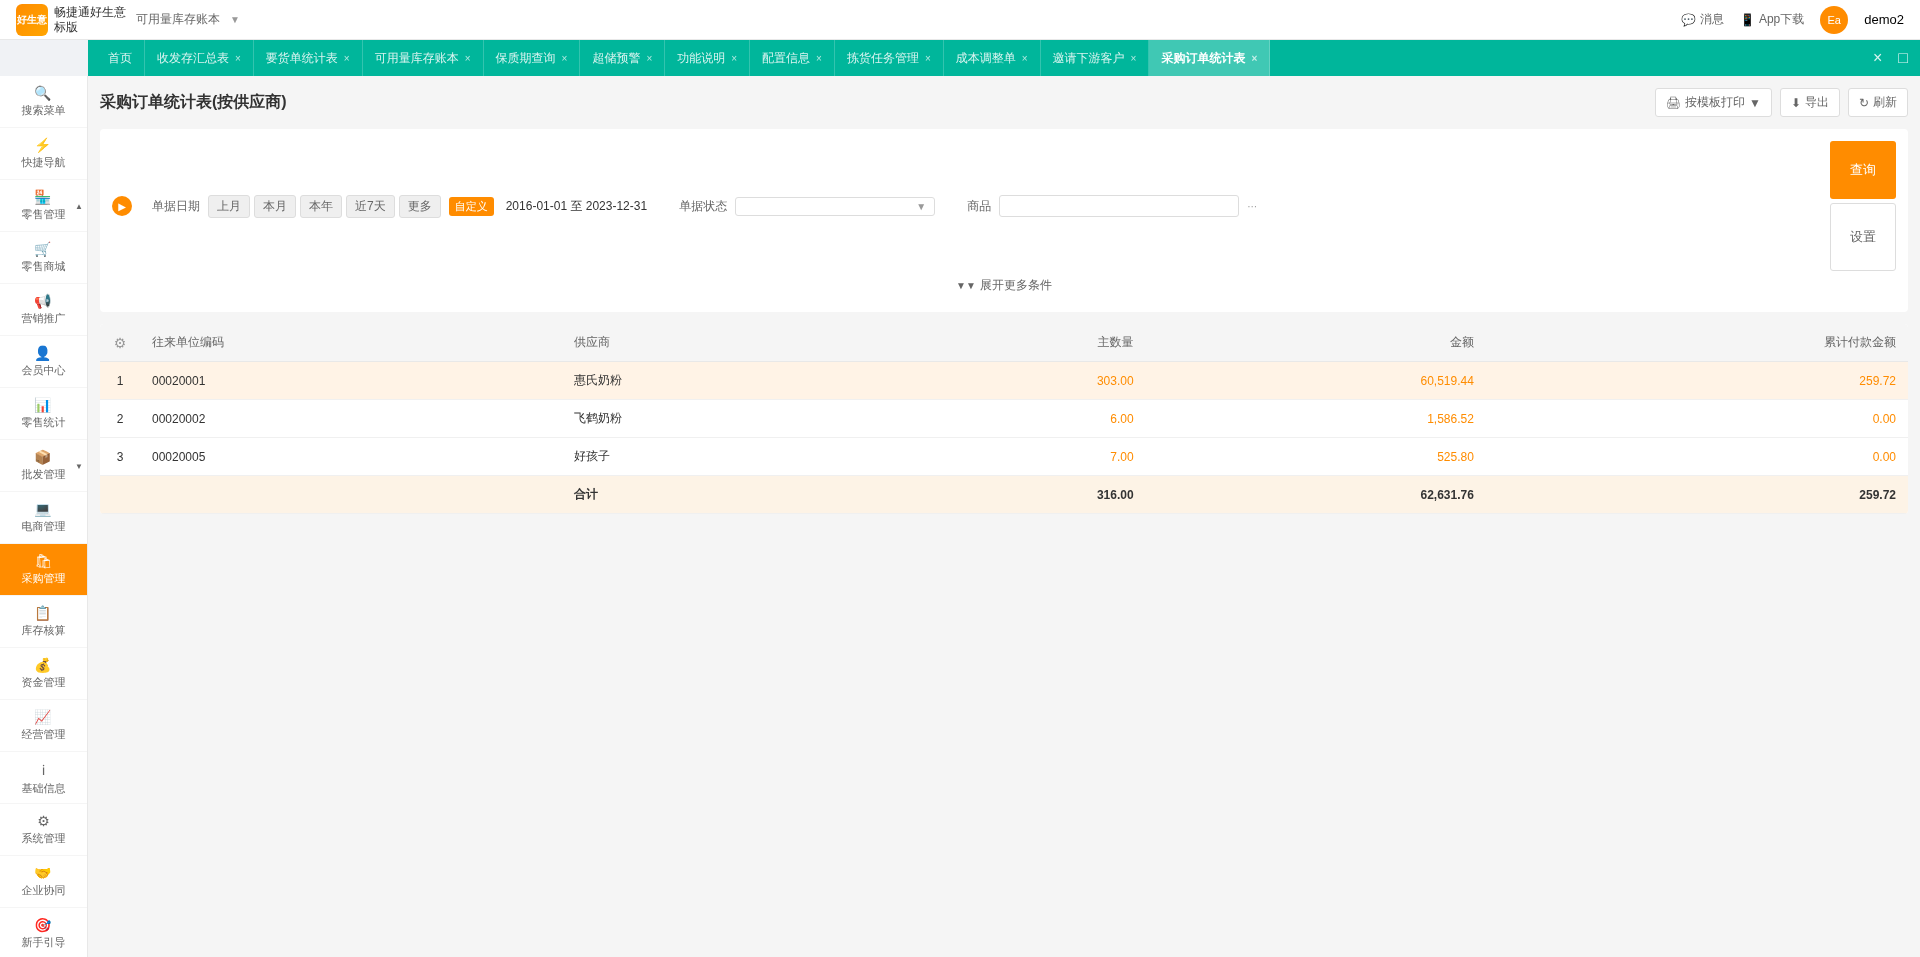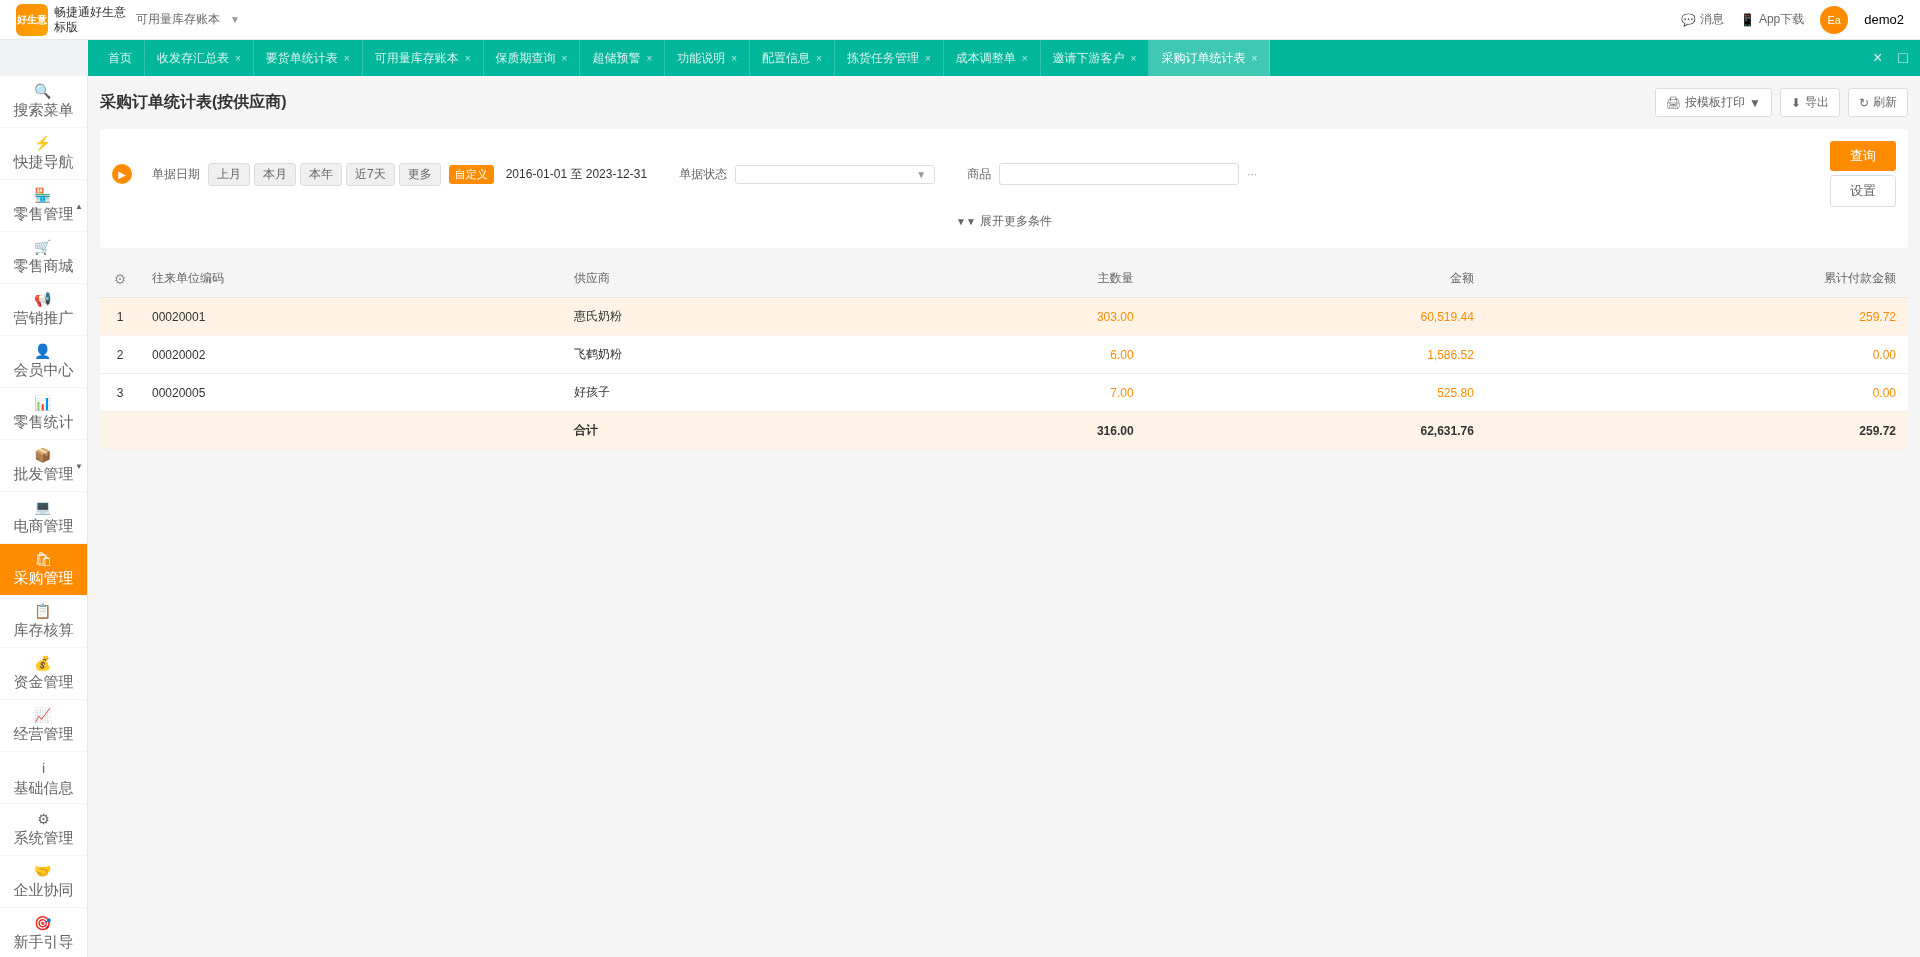--- a/index.html
+++ b/index.html
@@ -27,39 +27,39 @@
       height: 36px; background: #00b69b; padding: 0 8px;
       position: fixed; top: 40px; left: 88px; right: 0; z-index: 99;
       overflow: hidden;
     }
     .nav-tab {
       display: flex; align-items: center; gap: 4px;
       padding: 0 12px; height: 36px; color: rgba(255,255,255,0.85);
       font-size: 12px; cursor: pointer; white-space: nowrap;
       border-right: 1px solid rgba(255,255,255,0.2);
     }
-    .nav-tab.active { background: rgba(255,255,255,0.25); color: #fff; font-weight: normal; justify-content: center; }
+    .nav-tab.active { background: rgba(255,255,255,0.25); color: #fff; font-weight: bold; justify-content: center; }
     .nav-tab-close { color: rgba(255,255,255,0.7); font-size: 10px; margin-left: 2px; }
     .nav-tabs-right { margin-left: auto; display: flex; align-items: center; gap: 8px; }
     .nav-action-btn { color: rgba(255,255,255,0.85); font-size: 16px; cursor: pointer; padding: 2px 4px; }
 
     
     .sidebar {
       position: fixed; top: 76px; left: 0; bottom: 0; width: 88px;
       background: #fff; border-right: 1px solid #e8e8e8;
       overflow-y: auto; z-index: 98;
     }
     .sidebar-item {
       display: flex; flex-direction: column; align-items: center; justify-content: center;
       height: 52px; cursor: pointer; color: #666; font-size: 12px;
       border-bottom: 1px solid #f5f5f5;
     }
     .sidebar-item.active { background: #ff8c00; color: #fff; }
     .sidebar-item-icon { font-size: 14px; margin-bottom: 2px; }
-    .sidebar-item-label { font-size: 15px; }
+    .sidebar-item-label { font-size: 11px; }
     .sidebar-item.has-arrow { position: relative; }
     .sidebar-arrow { font-size: 8px; position: absolute; right: 4px; top: 50%; transform: translateY(-50%); }
 
     
     .main-content {
       position: fixed; top: 76px; left: 88px; right: 0; bottom: 0;
       overflow-y: auto; background: #f5f5f5;
     }
     .page-container { padding: 12px; }
 
@@ -84,25 +84,25 @@
     .filter-custom-badge { background: #ff8c00; color: #fff; padding: 2px 6px; border-radius: 3px; font-size: 11px; }
     .filter-date-range { color: #333; font-size: 12px; }
     .filter-select { display: flex; align-items: center; gap: 4px; border: 1px solid #ddd; border-radius: 3px; padding: 3px 8px; font-size: 12px; color: #666; background: #fff; min-width: 160px; cursor: pointer; }
     .filter-select-arrow { color: #999; font-size: 10px; }
     .filter-input { border: 1px solid #ddd; border-radius: 3px; padding: 3px 8px; font-size: 12px; color: #666; flex: 1; min-width: 200px; }
     .filter-more-btn { display: flex; align-items: center; justify-content: center; gap: 4px; color: #666; font-size: 12px; cursor: pointer; width: 100%; padding: 6px; }
     .filter-toggle-icon { font-size: 10px; }
 
     .btn-search {
       background: #ff8c00; color: #fff; border: none; border-radius: 3px;
-      padding: 6px 20px; font-size: 13px; cursor: pointer;
+      padding: 20px 20px; font-size: 13px; cursor: pointer;
     }
     .btn-settings {
       background: #fff; color: #666; border: 1px solid #ddd; border-radius: 3px;
-      padding: 6px 12px; font-size: 13px; cursor: pointer;
+      padding: 24px 12px; font-size: 13px; cursor: pointer;
     }
     .filter-actions { display: flex; flex-direction: column; gap: 4px; }
 
     
     .collapse-arrow { 
       width: 20px; height: 20px; background: #ff8c00; border-radius: 50%;
       display: flex; align-items: center; justify-content: center;
       color: #fff; font-size: 10px; cursor: pointer; flex-shrink: 0;
       margin-right: 8px;
     }

